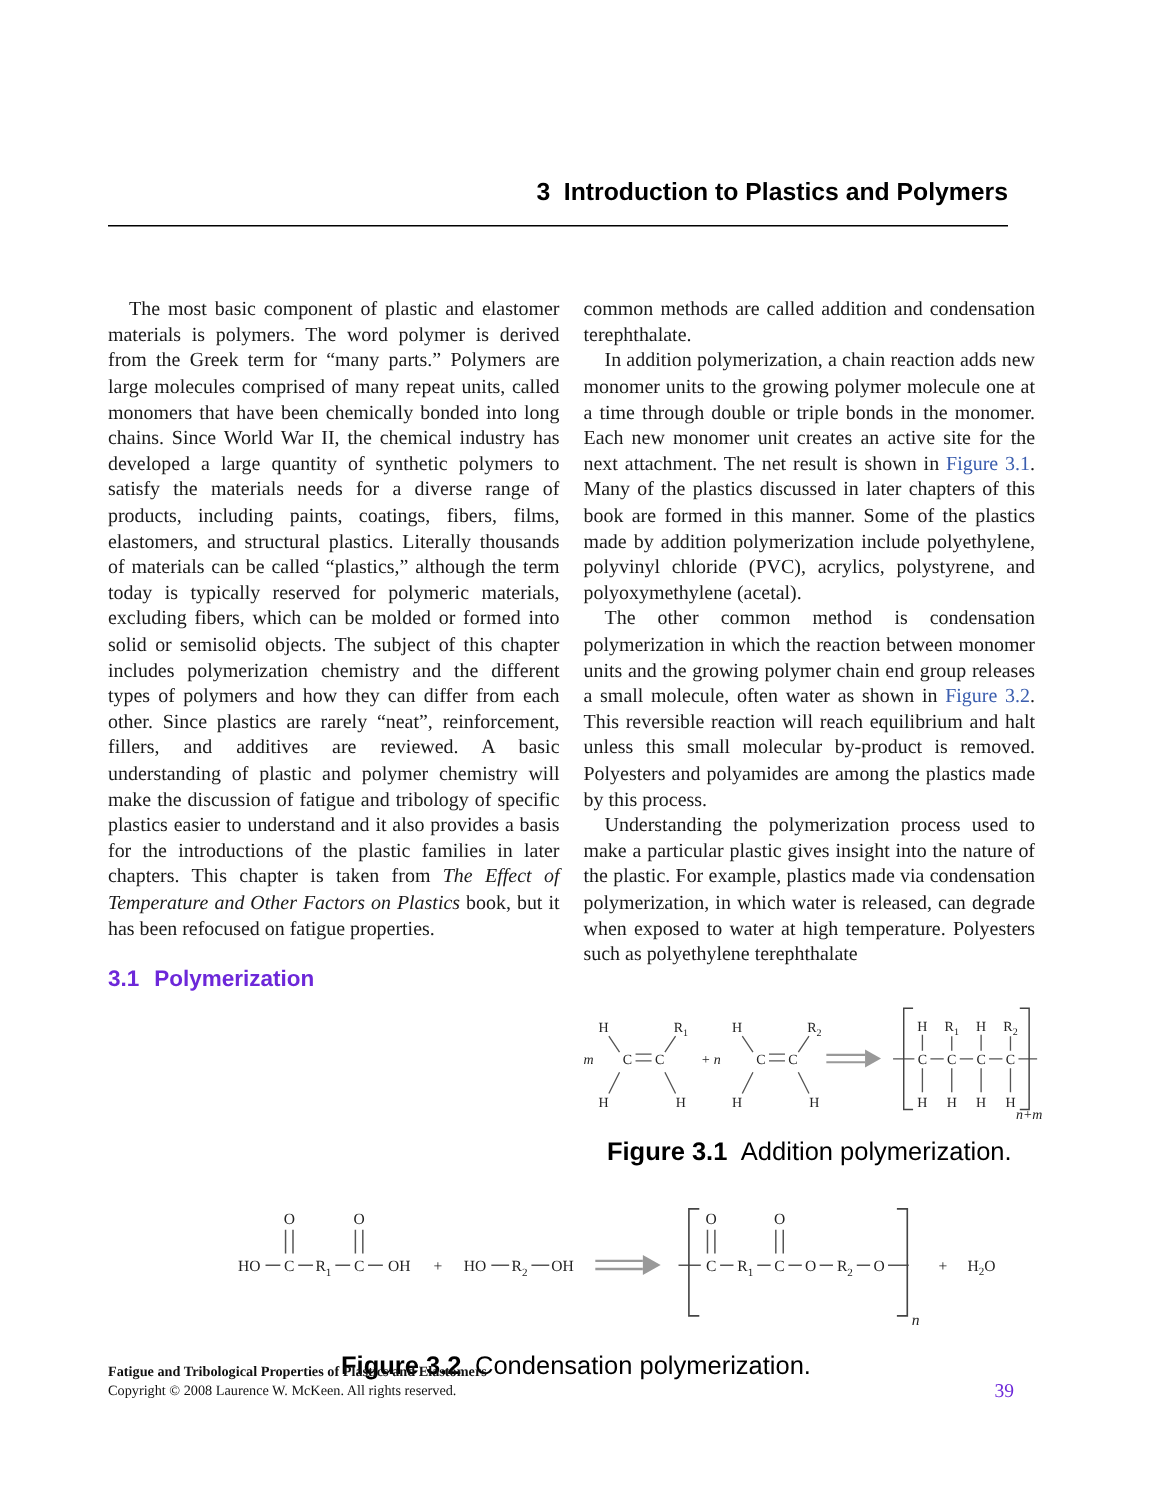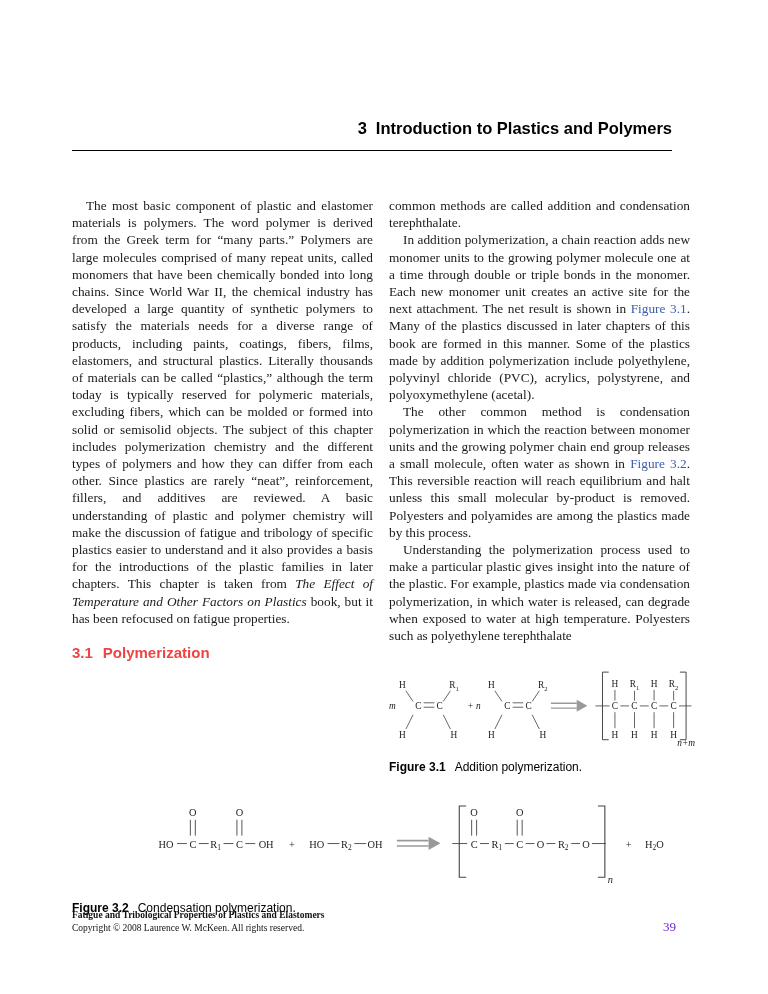--- a/index.html
+++ b/index.html
@@ -14,28 +14,28 @@
   .title-rule{position:absolute;left:72px;right:76px;top:150px;height:0;
               border-top:1.6px solid #000;}
 
   
   .columns{position:absolute;left:72px;top:197px;width:624px;display:flex;gap:16px;}
   .col{width:301px;font-size:13.3px;line-height:17.2px;text-align:justify;}
   .col p{margin:0;text-indent:14px;}
   .col p.noindent{text-indent:0;}
   .fig-link{color:#3a5dae;}
   .section-heading{margin:17px 0 13px 0;font-family:"Liberation Sans",sans-serif;
-                   font-weight:bold;font-size:15px;color:#ef4444;text-indent:0;text-align:left;}
+                   font-weight:bold;font-size:15px;color:#6d28d9;text-indent:0;text-align:left;}
   .section-heading .num{margin-right:10px;}
 
   
   figure{margin:0;}
   .fig31{margin-top:21px;}
-  .figcaption{font-family:"Liberation Sans",sans-serif;font-size:12px;color:#000;
-              margin-top:6px;text-align:left;text-indent:0;}
+  .figcaption{font-family:"Liberation Sans",sans-serif;font-size:17px;color:#000;
+              margin-top:6px;text-align:center;text-indent:0;}
   .figcaption .cap-label{font-weight:bold;margin-right:9px;}
   .fig32{position:absolute;left:72px;top:798px;width:624px;}
   .fig32 svg{display:block;}
   .fig32 .figcaption{margin-top:16px;}
 
   
   svg .at{font-family:"Liberation Serif",serif;font-size:10.5px;fill:#222;}
   svg .sub{font-size:7.5px;}
   svg .it{font-style:italic;}
   svg .bond{stroke:#555;stroke-width:1;fill:none;}

